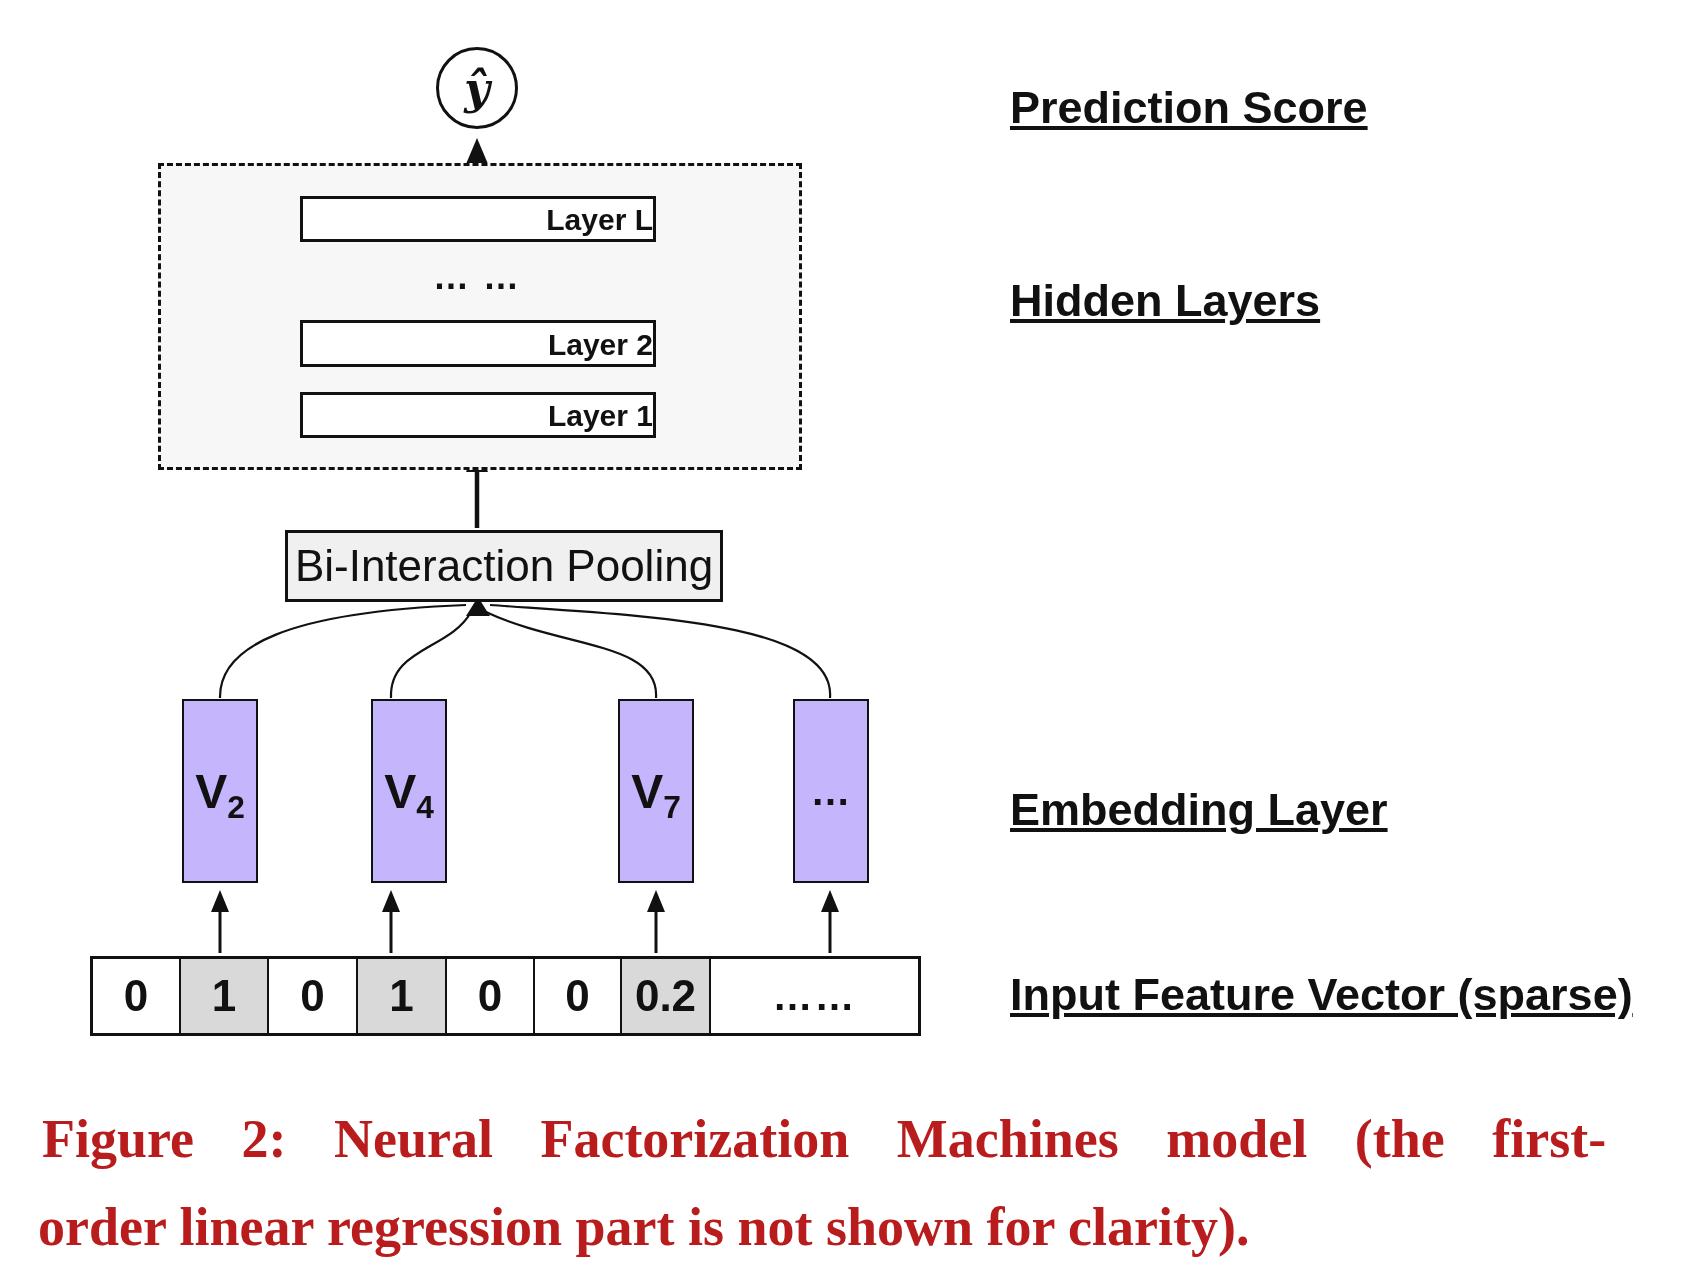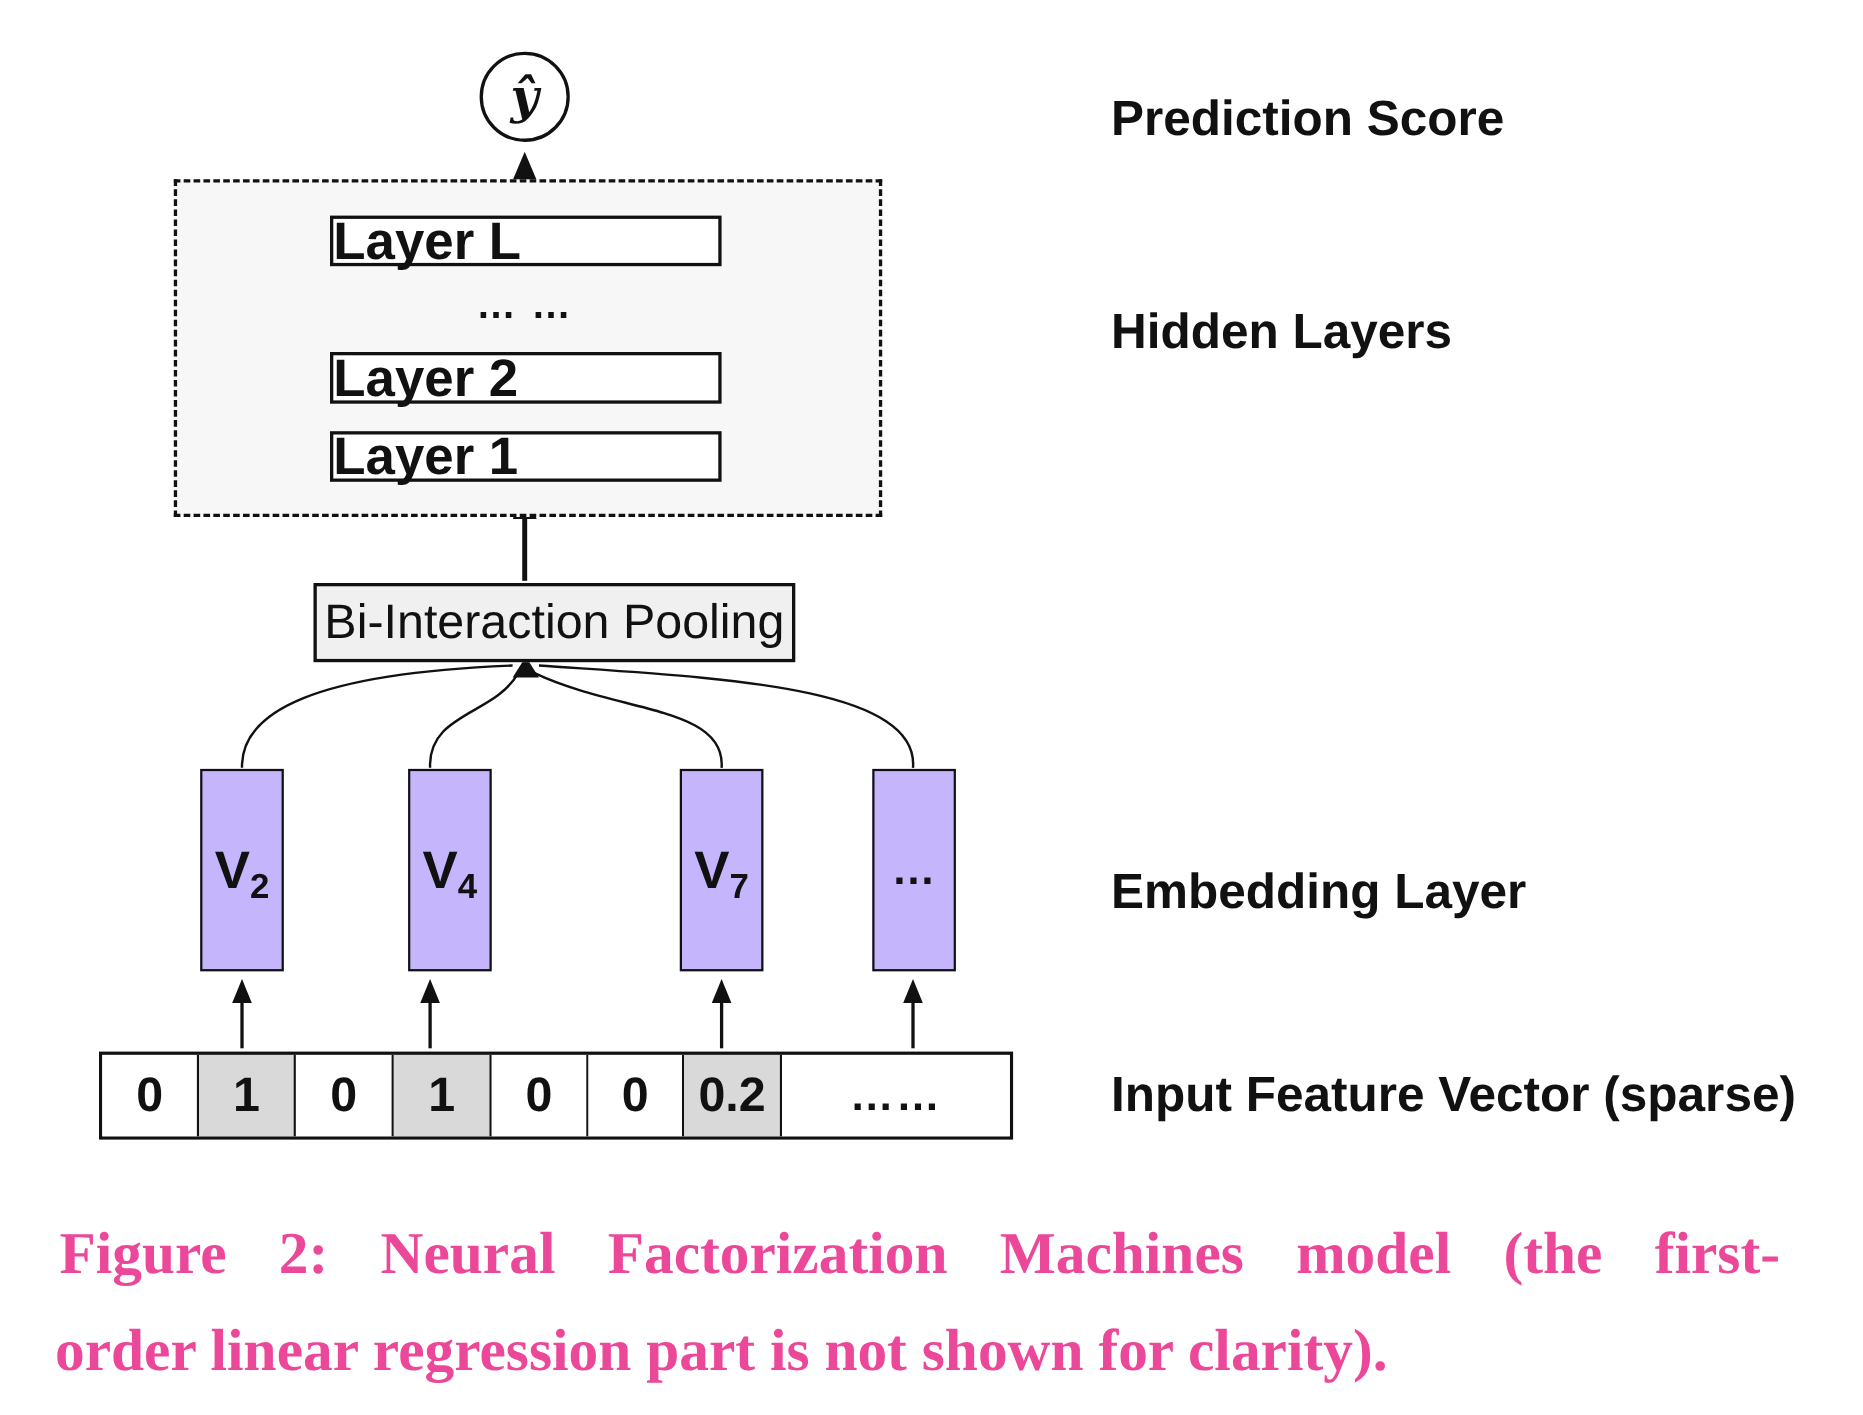--- a/index.html
+++ b/index.html
@@ -6,45 +6,45 @@
   #page{position:relative;width:1694px;height:1286px;background:#ffffff;overflow:hidden;
         font-family:"Liberation Sans",sans-serif;color:#111;}
   .abs{position:absolute;box-sizing:border-box;}
   
   .pred-circle{left:436px;top:47px;width:82px;height:82px;border:3.5px solid #111;border-radius:50%;
                background:#fff;display:flex;align-items:center;justify-content:center;
                font-family:"DejaVu Serif",serif;font-style:italic;font-weight:600;font-size:44px;}
   
   .hidden-panel{left:158px;top:163px;width:644px;height:307px;border:3px dashed #111;background:#f7f7f7;}
   .layer-box{left:300px;width:356px;height:46px;border:3px solid #111;background:#fff;
-             text-align:left;font-weight:bold;font-size:48px;line-height:42px;}
+             text-align:right;font-weight:bold;font-size:30px;line-height:42px;}
   .layer-l{top:196px;}
   .layer-2{top:320px;height:47px;line-height:43px;}
   .layer-1{top:392px;}
   .layer-dots{left:377px;top:256px;width:200px;text-align:center;font-weight:bold;font-size:36px;letter-spacing:2px;}
   
   .pooling-box{left:257px;top:530px;width:438px;height:72px;border:3px solid #111;background:#f0f0f0;
                text-align:center;font-weight:400;font-size:44px;line-height:66px;margin-left:28px;}
   
   .emb-box{top:699px;width:76px;height:184px;border:2.5px solid #111;background:#c4b5fd;
            display:flex;align-items:center;justify-content:center;font-weight:bold;font-size:48px;}
   .emb-box sub{font-size:0.66em;vertical-align:-0.3em;line-height:0;}
   .emb-1{left:182px;} .emb-2{left:371px;} .emb-3{left:618px;} .emb-4{left:793px;font-size:40px;letter-spacing:1px;}
   
   .input-row{left:90px;top:956px;width:831px;height:80px;border:3px solid #111;background:#fff;display:flex;}
   .cell{height:100%;border-right:2.5px solid #111;display:flex;align-items:center;justify-content:center;
         font-weight:bold;font-size:44px;background:#fff;}
   .cell:last-child{border-right:none;flex:1;font-size:40px;letter-spacing:2px;}
   .c0{width:86px;} .c1{width:86px;} .c2{width:87px;} .c3{width:87px;} .c4{width:86px;} .c5{width:85px;} .c6{width:87px;}
   .cell.hl{background:#d9d9d9;}
   
-  .side-label{left:1010px;transform:translateY(-50%);font-weight:bold;font-size:45px;white-space:nowrap;}
+  .side-label{left:1010px;transform:translateY(-50%);font-weight:bold;font-size:45px;white-space:nowrap;text-decoration:underline;}
   .sl-1{top:108px;} .sl-2{top:301px;} .sl-3{top:570px;} .sl-4{top:810px;} .sl-5{top:995px;}
   
-  .caption{font-family:"Liberation Serif",serif;font-weight:bold;font-size:54px;color:#ec4899;white-space:nowrap;margin-left:12px;}
+  .caption{font-family:"Liberation Serif",serif;font-weight:bold;font-size:54px;color:#b91c1c;white-space:nowrap;}
   .cap-1{left:42px;top:1108px;word-spacing:34px;}
   .cap-2{left:38px;top:1196px;}
   svg.connectors{position:absolute;left:0;top:0;pointer-events:none;}
 </style>
 </head>
 <body>
 
 <div id="page">
 
   <svg class="connectors" width="1694" height="1286">

